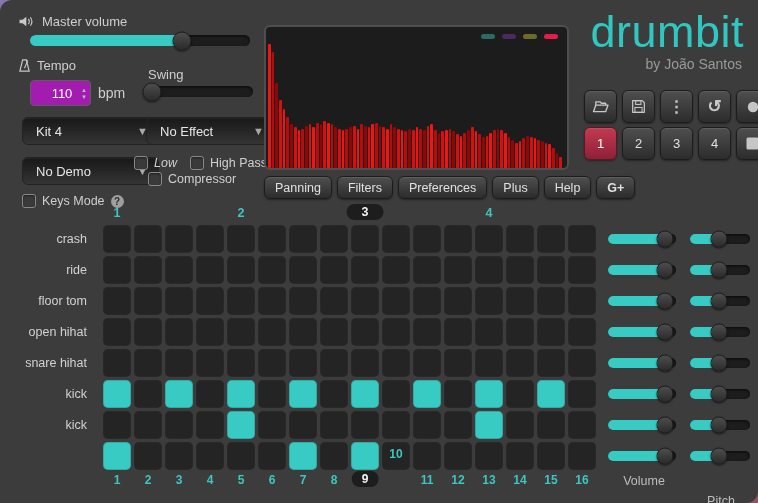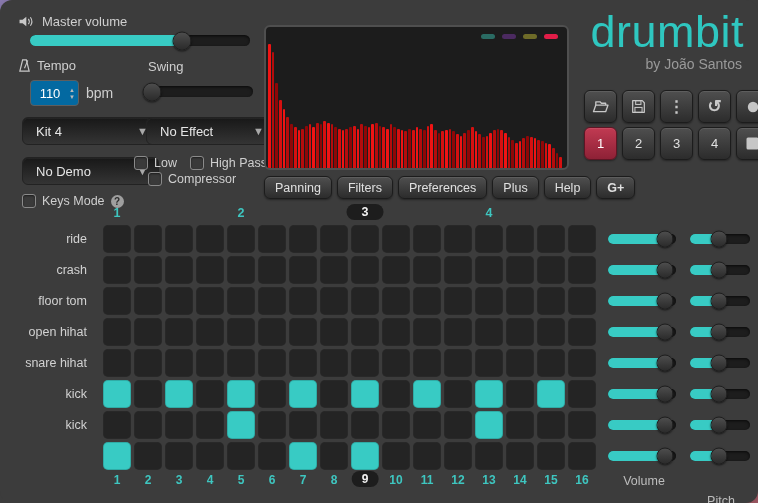--- a/index.html
+++ b/index.html
@@ -29,21 +29,21 @@
     box-shadow:inset 0 1px 0 rgba(255,255,255,.09),0 1px 2px rgba(0,0,0,.4);
     color:#e0e0e0;font-size:12.5px;display:flex;align-items:center;justify-content:center;cursor:pointer;}
   .checkbox{display:inline-block;width:12px;height:12px;border-radius:3px;background:#3a3a3a;
     border:1px solid #8a8a8a;box-shadow:inset 0 1px 2px rgba(0,0,0,.5);cursor:pointer;flex:none;}
   .chk-row{position:absolute;display:flex;align-items:center;gap:6px;}
   .chk-label{color:#cfcfcf;font-size:12.5px;}
   .qmark{display:inline-block;width:13px;height:13px;border-radius:50%;background:#9f9f9f;color:#2d2d2d;
     font-size:10px;font-weight:bold;text-align:center;line-height:13px;cursor:pointer;}
   
   .tempo-box{position:absolute;left:30px;top:80px;display:flex;align-items:center;gap:7px;}
-  .tempo-wrap{display:flex;align-items:center;background:#0369a1;border:1px solid #5e5e5e;border-radius:4px;height:24px;padding:0 3px 0 0;}
+  .tempo-wrap{display:flex;align-items:center;background:#a21caf;border:1px solid #5e5e5e;border-radius:4px;height:24px;padding:0 3px 0 12px;}
   .tempo-input{width:34px;background:transparent;border:none;color:#fff;font-size:13px;text-align:center;outline:none;font-family:"Liberation Sans",sans-serif;}
   .spin{display:flex;flex-direction:column;gap:1px;}
   .spin span{font-size:6px;line-height:6px;color:#bbb;cursor:pointer;}
   
   .viz{position:absolute;left:264px;top:25px;width:305px;height:145px;background:#1c1c1c;
     border:2px solid #4f4f4f;border-radius:6px;box-sizing:border-box;overflow:hidden;}
   .bars{position:absolute;left:2px;right:2px;bottom:0;top:0;display:flex;align-items:flex-end;gap:1px;}
   .bar{flex:none;width:2.7px;border-radius:1px 1px 0 0;}
   .legend{position:absolute;top:7px;right:9px;display:flex;gap:7px;}
   .pill{width:14px;height:5px;border-radius:3px;}
@@ -95,21 +95,21 @@
 
   <div style="position:absolute;left:18px;top:58px;display:flex;align-items:center;gap:6px;">
     <span>
       <svg width="13" height="15" viewBox="0 0 14 16">
           <path d="M5 2 H9 L12 14 H2 Z" fill="none" stroke="#c8c8c8" stroke-width="1.3"></path>
           <path d="M7 11 L10.5 2.5" stroke="#c8c8c8" stroke-width="1.2"></path>
         </svg>
     </span>
     <span class="lbl">Tempo</span>
   </div>
-  <span class="lbl" style="position:absolute;left:148px;top:59px;">Swing</span>
+  <span class="lbl" style="position:absolute;left:148px;top:67px;">Swing</span>
 
   <div class="tempo-box">
     <span class="tempo-wrap">
       <input class="tempo-input" value="110" style="">
       <span class="spin">
         <span>▲</span>
         <span>▼</span>
       </span>
     </span>
     <span class="lbl" style="font-size:14px;">bpm</span>
@@ -125,21 +125,21 @@
   </div>
   <div class="dropdown" style="left:146px;top:117px;width:104px;">
     <span class="dd-text">No Effect</span>
     <span class="chev">▼</span>
   </div>
   <div class="dropdown" style="left:22px;top:157px;width:112px;">
     <span class="dd-text">No Demo</span>
     <span class="chev">▼</span>
   </div>
 
-  <div class="chk-row" style="left:134px;top:156px;">
+  <div class="chk-row" style="left:134px;top:156px;font-style:italic;">
     <span class="checkbox"></span>
     <span class="chk-label">Low</span>
   </div>
   <div class="chk-row" style="left:190px;top:156px;">
     <span class="checkbox"></span>
     <span class="chk-label">High Pass</span>
   </div>
   <div class="chk-row" style="left:148px;top:172px;">
     <span class="checkbox"></span>
     <span class="chk-label">Compressor</span>
@@ -294,22 +294,22 @@
       <div class="btn">
         <span>
           <svg width="13" height="13" viewBox="0 0 13 13">
             <rect x="0.5" y="0.5" width="12" height="12" rx="1.5" fill="#c6c6c6"></rect>
           </svg>
         </span>
       </div>
     </div>
 
   <div class="row-labels" id="row-labels">
+      <div class="row-label">crash</div>
       <div class="row-label">ride</div>
-      <div class="row-label">crash</div>
       <div class="row-label">floor tom</div>
       <div class="row-label">open hihat</div>
       <div class="row-label">snare hihat</div>
       <div class="row-label">kick</div>
       <div class="row-label">kick</div>
     </div>
   <div class="grid" id="grid">
       <div class="cell"></div>
       <div class="cell"></div>
       <div class="cell"></div>
@@ -448,21 +448,21 @@
   <div id="step-numbers">
       <span class="stepnum" style="left: 117px; top: 473px;">1</span>
       <span class="stepnum" style="left: 148px; top: 473px;">2</span>
       <span class="stepnum" style="left: 179px; top: 473px;">3</span>
       <span class="stepnum" style="left: 210px; top: 473px;">4</span>
       <span class="stepnum" style="left: 241px; top: 473px;">5</span>
       <span class="stepnum" style="left: 272px; top: 473px;">6</span>
       <span class="stepnum" style="left: 303px; top: 473px;">7</span>
       <span class="stepnum" style="left: 334px; top: 473px;">8</span>
       <span class="stepnum current" style="left: 365px; top: 471px;">9</span>
-      <span class="stepnum" style="left: 396px; top: 473px;">10</span>
+      <span class="stepnum" style="left: 396px; top: 447px;">10</span>
       <span class="stepnum" style="left: 427px; top: 473px;">11</span>
       <span class="stepnum" style="left: 458px; top: 473px;">12</span>
       <span class="stepnum" style="left: 489px; top: 473px;">13</span>
       <span class="stepnum" style="left: 520px; top: 473px;">14</span>
       <span class="stepnum" style="left: 551px; top: 473px;">15</span>
       <span class="stepnum" style="left: 582px; top: 473px;">16</span>
     </div>
   <div class="row-sliders" id="row-sliders">
       <div class="slider small rs" style="left: 2px; top: 234px; width: 68px;">
         <div class="fill" style="width: 88%;"></div>

